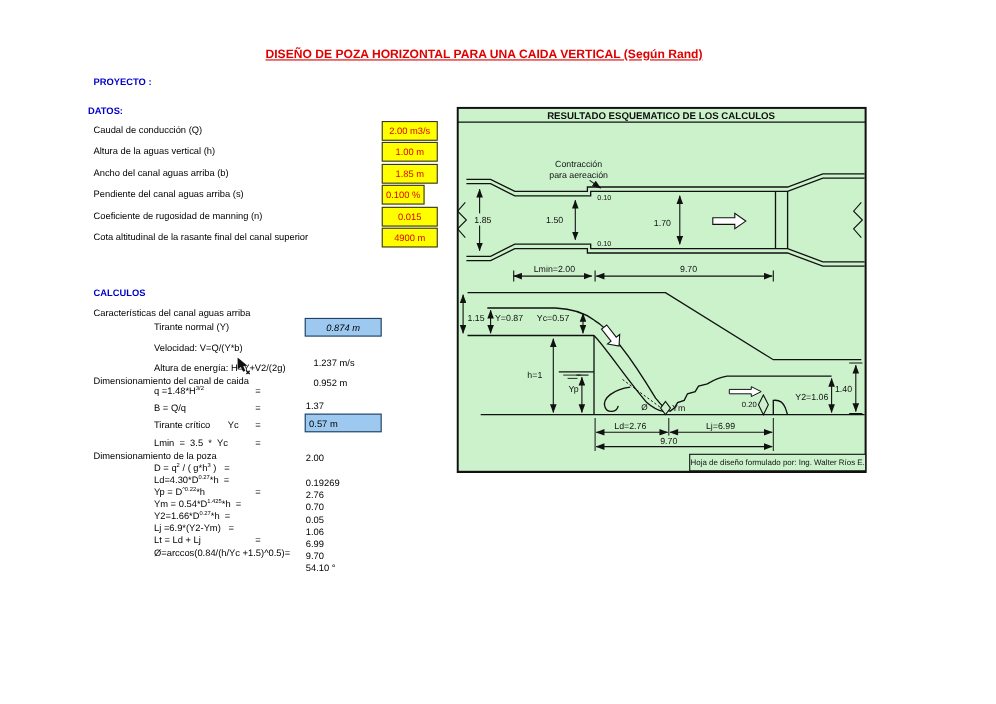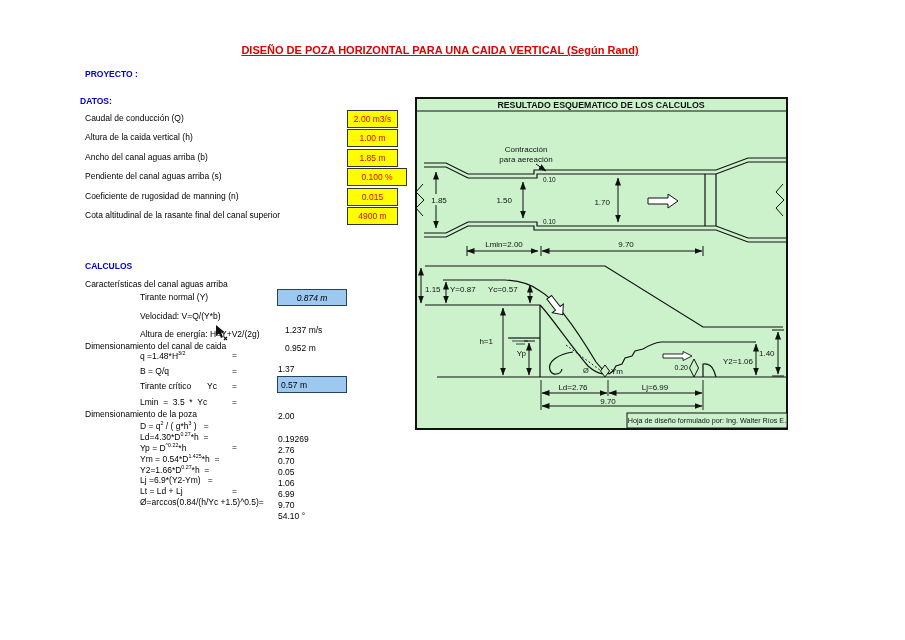--- a/index.html
+++ b/index.html
@@ -23,28 +23,28 @@
 
   <div class="abs title" style="left:95px;top:44px;width:690px;">DISEÑO DE POZA HORIZONTAL PARA UNA CAIDA VERTICAL (Según Rand)</div>
 
   <div class="abs bluehead" style="left:85px;top:69px;">PROYECTO :</div>
 
   <div class="abs bluehead" style="left:80px;top:96px;">DATOS:</div>
 
   <div class="abs lbl" style="left:85px;top:113px;">Caudal de conducción (Q)</div>
   <div class="abs ycell" style="left:347px;top:110px;width:51px;height:18px;line-height:17px;">2.00 m3/s</div>
 
-  <div class="abs lbl" style="left:85px;top:132px;">Altura de la caida vertical (h)</div>
+  <div class="abs lbl" style="left:85px;top:132px;">Altura de la aguas vertical (h)</div>
   <div class="abs ycell" style="left:347px;top:129px;width:51px;height:18px;line-height:17px;">1.00 m</div>
 
   <div class="abs lbl" style="left:85px;top:152px;">Ancho del canal aguas arriba (b)</div>
   <div class="abs ycell" style="left:347px;top:149px;width:51px;height:18px;line-height:17px;">1.85 m</div>
 
   <div class="abs lbl" style="left:85px;top:171px;">Pendiente del canal aguas arriba (s)</div>
-  <div class="abs ycell" style="left:347px;top:168px;width:60px;height:18px;line-height:17px;">0.100 %</div>
+  <div class="abs ycell" style="left:347px;top:168px;width:39px;height:18px;line-height:17px;">0.100 %</div>
 
   <div class="abs lbl" style="left:85px;top:191px;">Coeficiente de rugosidad de manning (n)</div>
   <div class="abs ycell" style="left:347px;top:188px;width:51px;height:18px;line-height:17px;">0.015</div>
 
   <div class="abs lbl" style="left:85px;top:210px;">Cota altitudinal de la rasante final del canal superior</div>
   <div class="abs ycell" style="left:347px;top:207px;width:51px;height:18px;line-height:17px;">4900 m</div>
 
   <div class="abs bluehead" style="left:85px;top:261px;">CALCULOS</div>
   <div class="abs lbl" style="left:85px;top:279px;">Características del canal aguas arriba</div>
 

